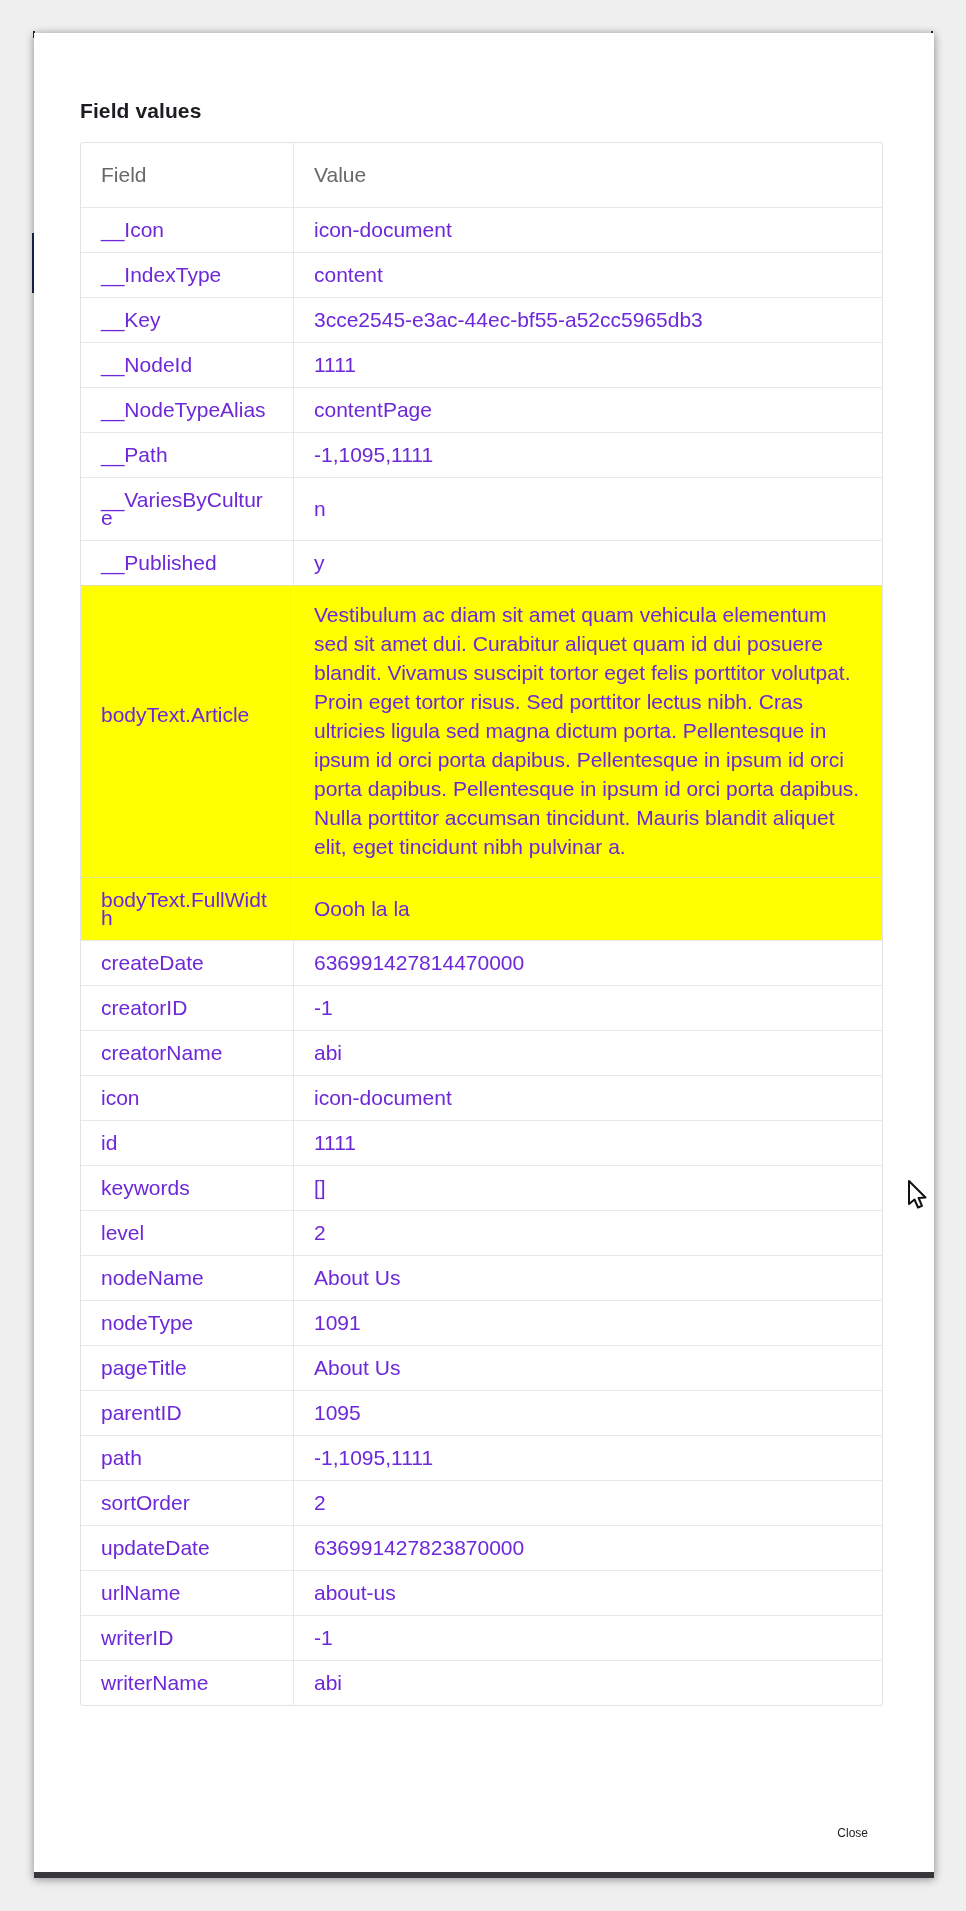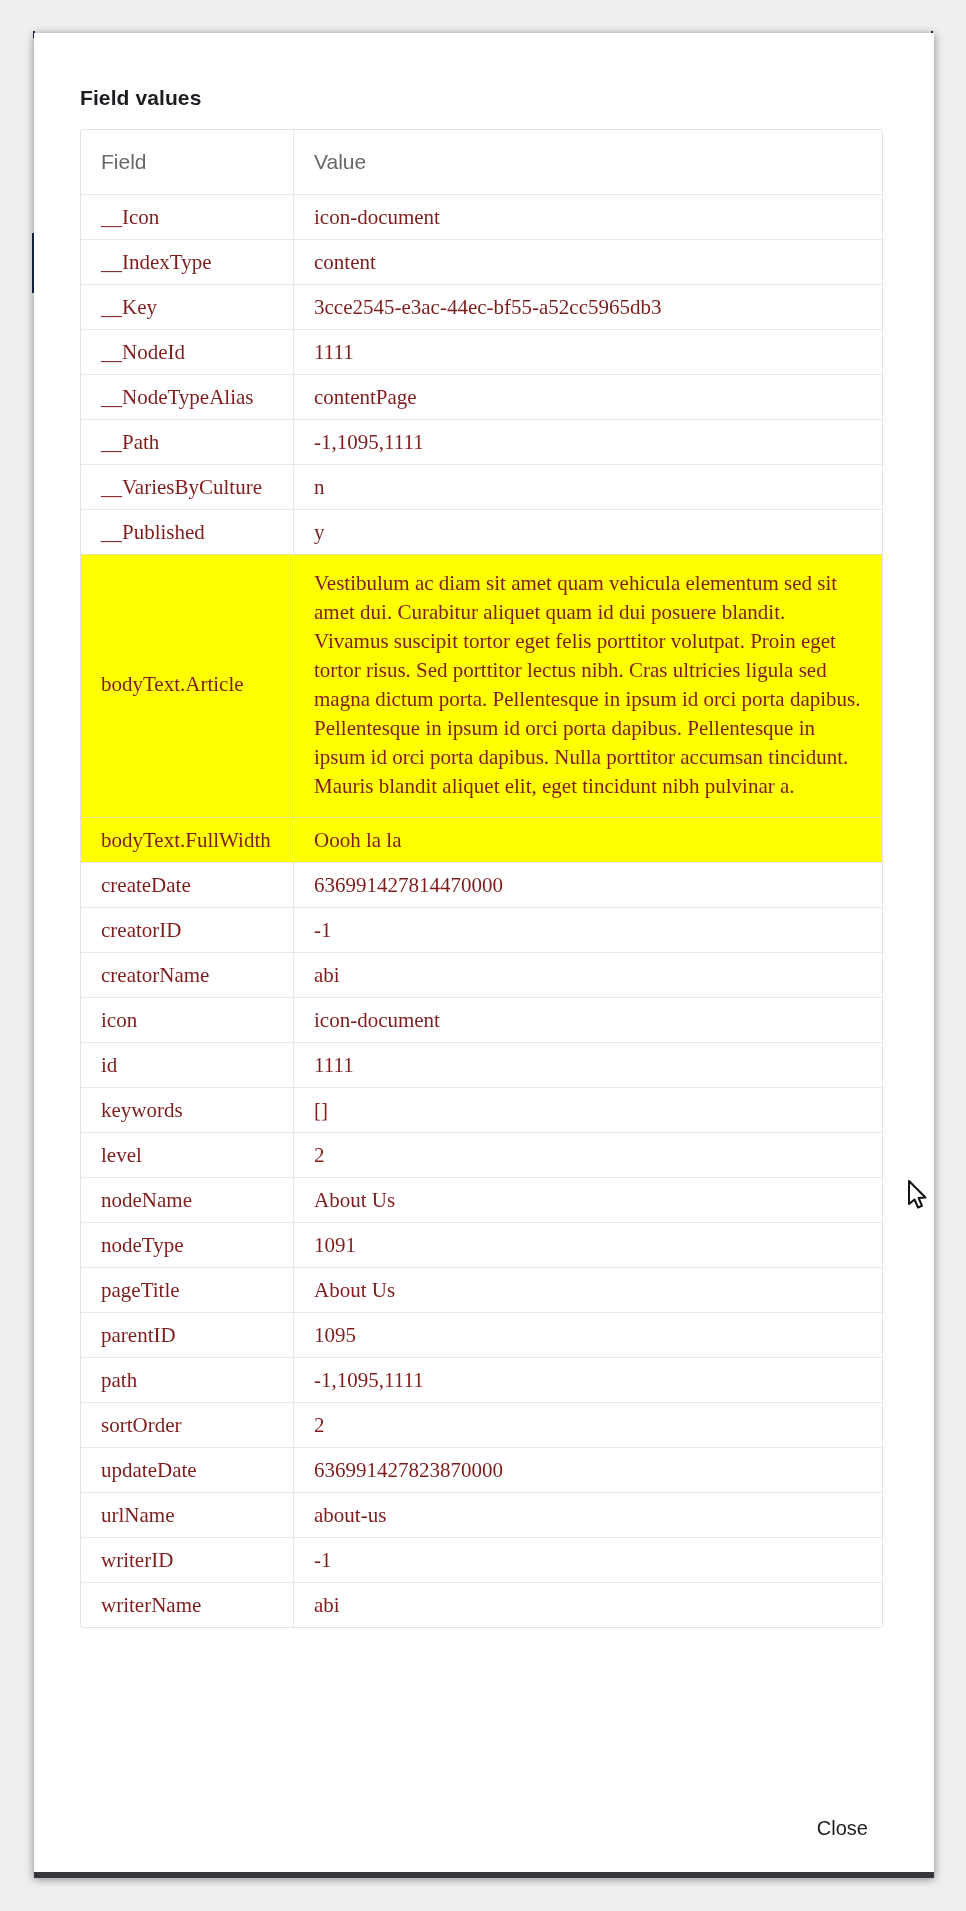--- a/index.html
+++ b/index.html
@@ -20,21 +20,21 @@
   .frag-left { left: 32px; top: 233px; width: 2px; height: 60px; }
 
   .panel {
     position: absolute;
     left: 34px; top: 33px;
     width: 900px; height: 1845px;
     background: #ffffff;
     border-bottom: 6px solid #36363b;
     box-shadow: 0 2px 9px rgba(0,0,0,0.28), 2px 0 8px rgba(0,0,0,0.10), -2px 0 8px rgba(0,0,0,0.08);
   }
-  .panel-inner { padding: 52px 46px 0 46px; border-radius: 20px; }
+  .panel-inner { padding: 65px 46px 0 46px; border-radius: 20px; }
 
   h1.modal-title {
     margin: 0 0 18px 0;
     font-size: 21px;
     line-height: 26px;
     font-weight: 700;
     color: #1c1c21;
     letter-spacing: 0.1px;
   }
 
@@ -53,39 +53,38 @@
   }
   table.fields th {
     color: #68676b;
     font-weight: 400;
     padding: 20px 20px;
   }
   table.fields col.c-field { width: 213px; }
   table.fields td {
     border-top: 1px solid #e8e8ea;
     padding: 13px 20px;
-    color: #7f1d1d;
+    color: #6d28d9;
     line-height: 18px;
     word-wrap: break-word;
-    font-family: Liberation Serif, serif;
   }
   table.fields th.field, table.fields td.field {
     border-right: 1px solid #e8e8ea;
   }
   tr.highlight { background: #ffff00; }
   tr.highlight td { border-top-color: #e6e39a; }
   td.value.long { line-height: 29px; padding-top: 14px; padding-bottom: 16px; }
   td.field.top { vertical-align: top; padding-top: 120px; }
 
   button.close-btn {
     position: absolute;
     right: 64px; bottom: 28px;
     background: none; border: none;
     font-family: "Liberation Sans", "DejaVu Sans", sans-serif;
-    font-size: 20px;
+    font-size: 12px;
     color: #1d1d22;
     cursor: pointer;
     padding: 4px 2px;
   }
 
   .cursor { position: absolute; left: 903px; top: 1178px; width: 26px; height: 36px; }
 </style>
 </head>
 <body>
 

